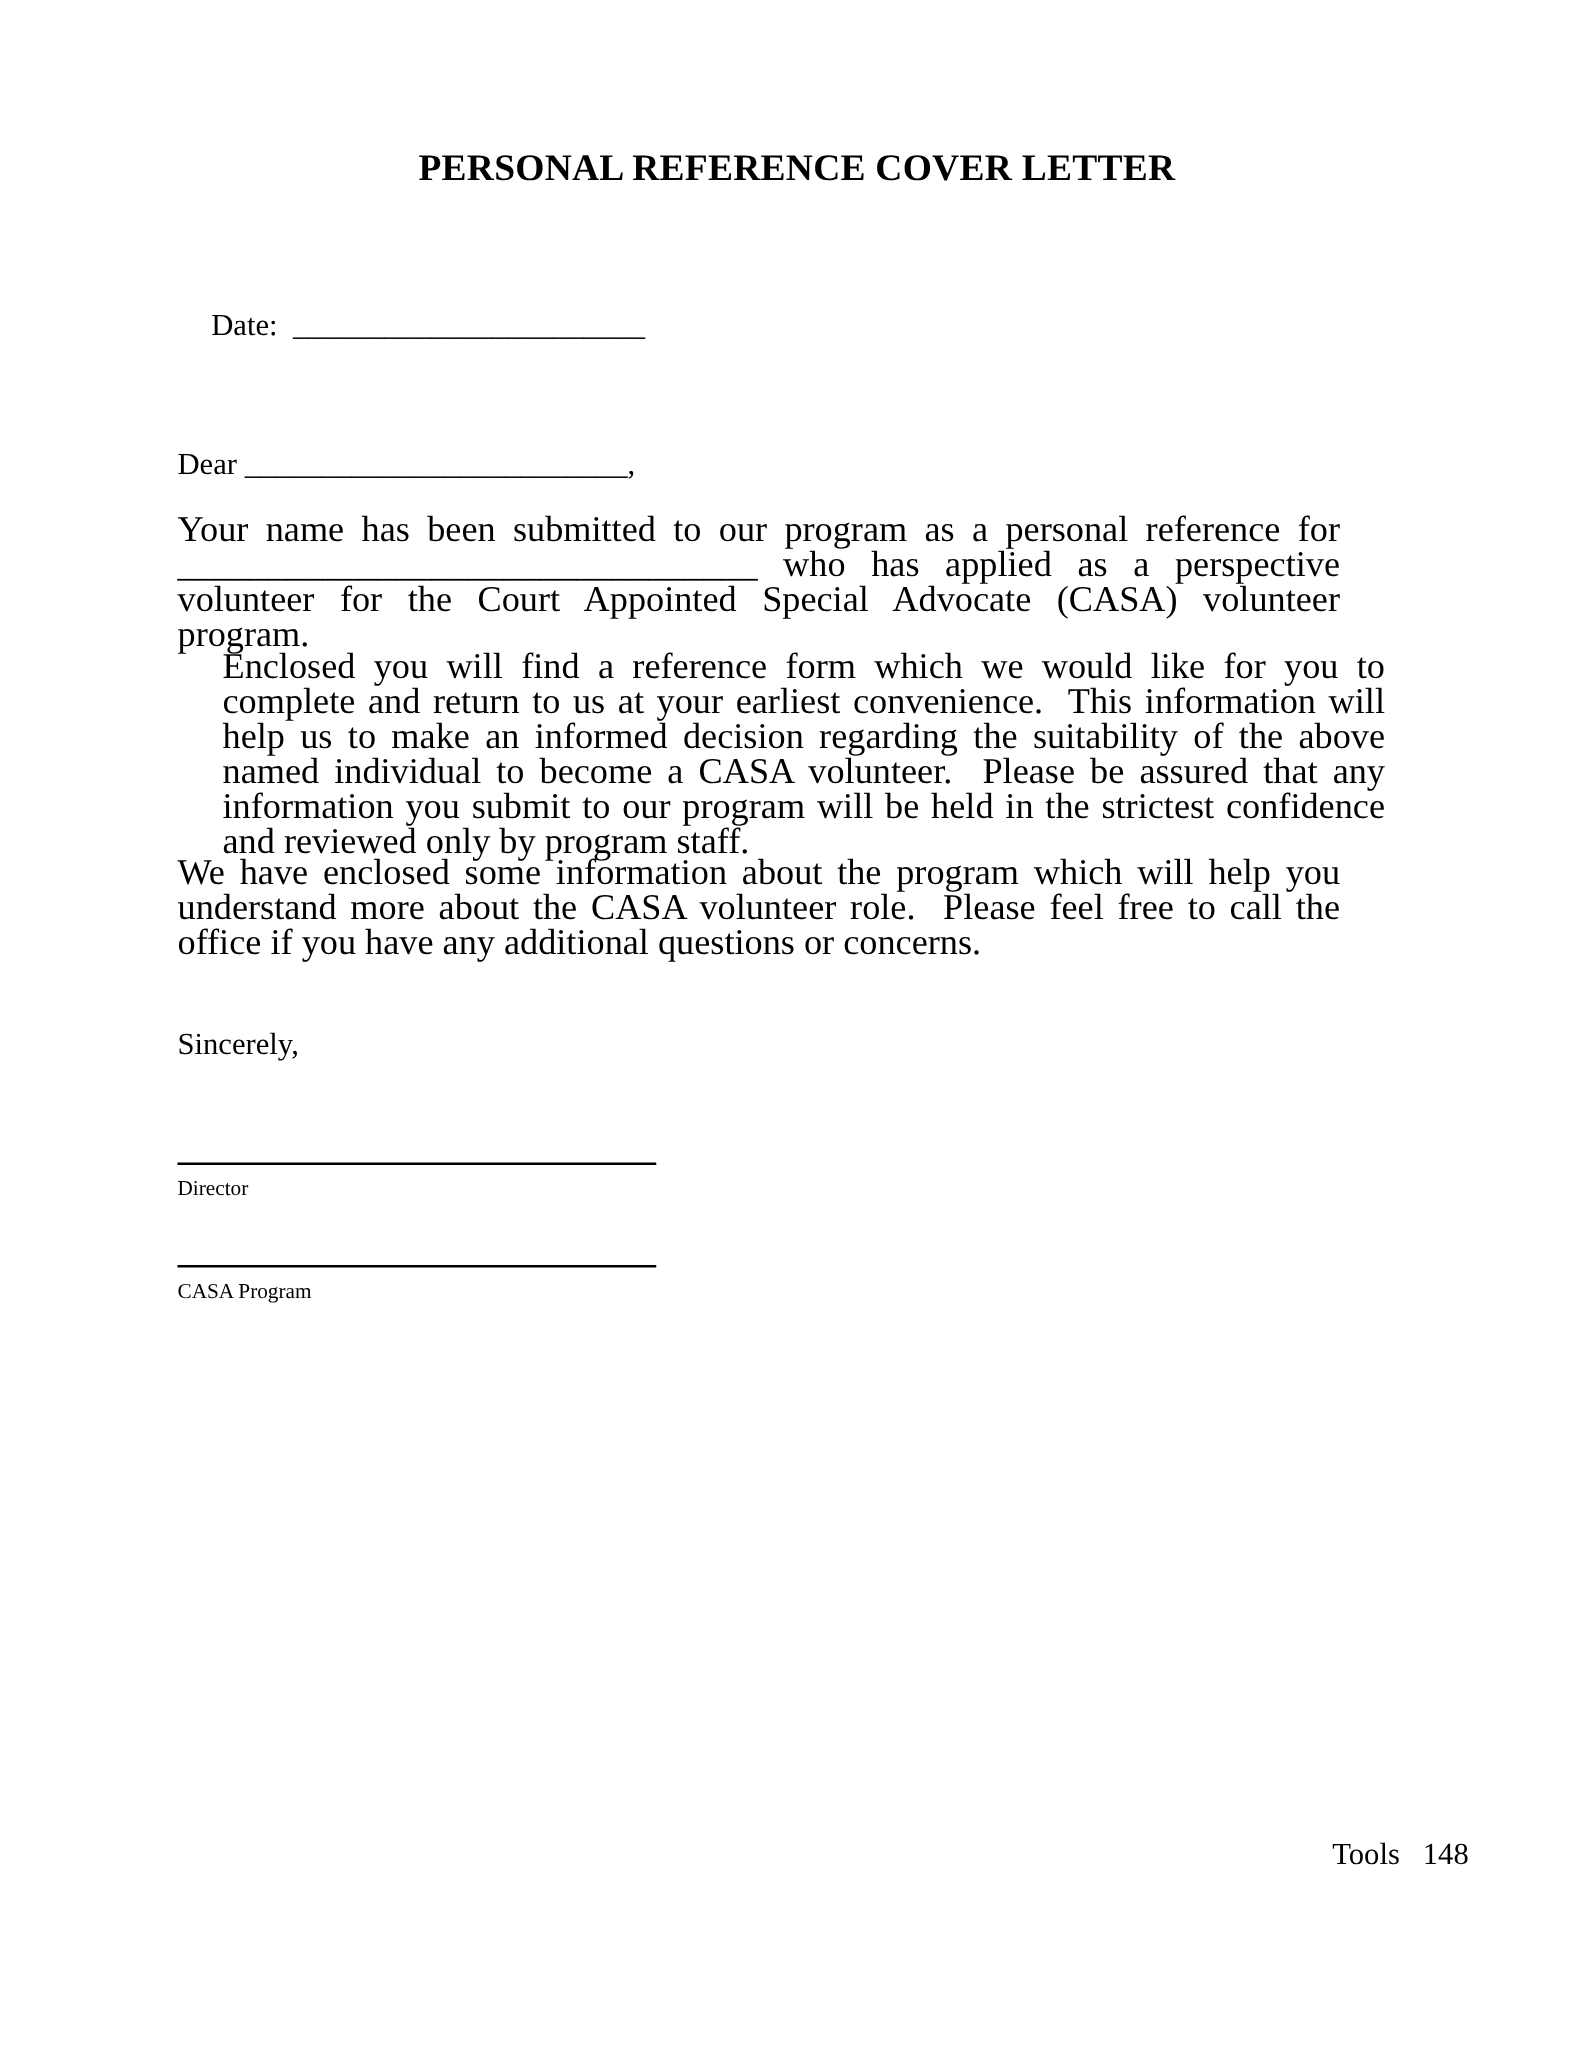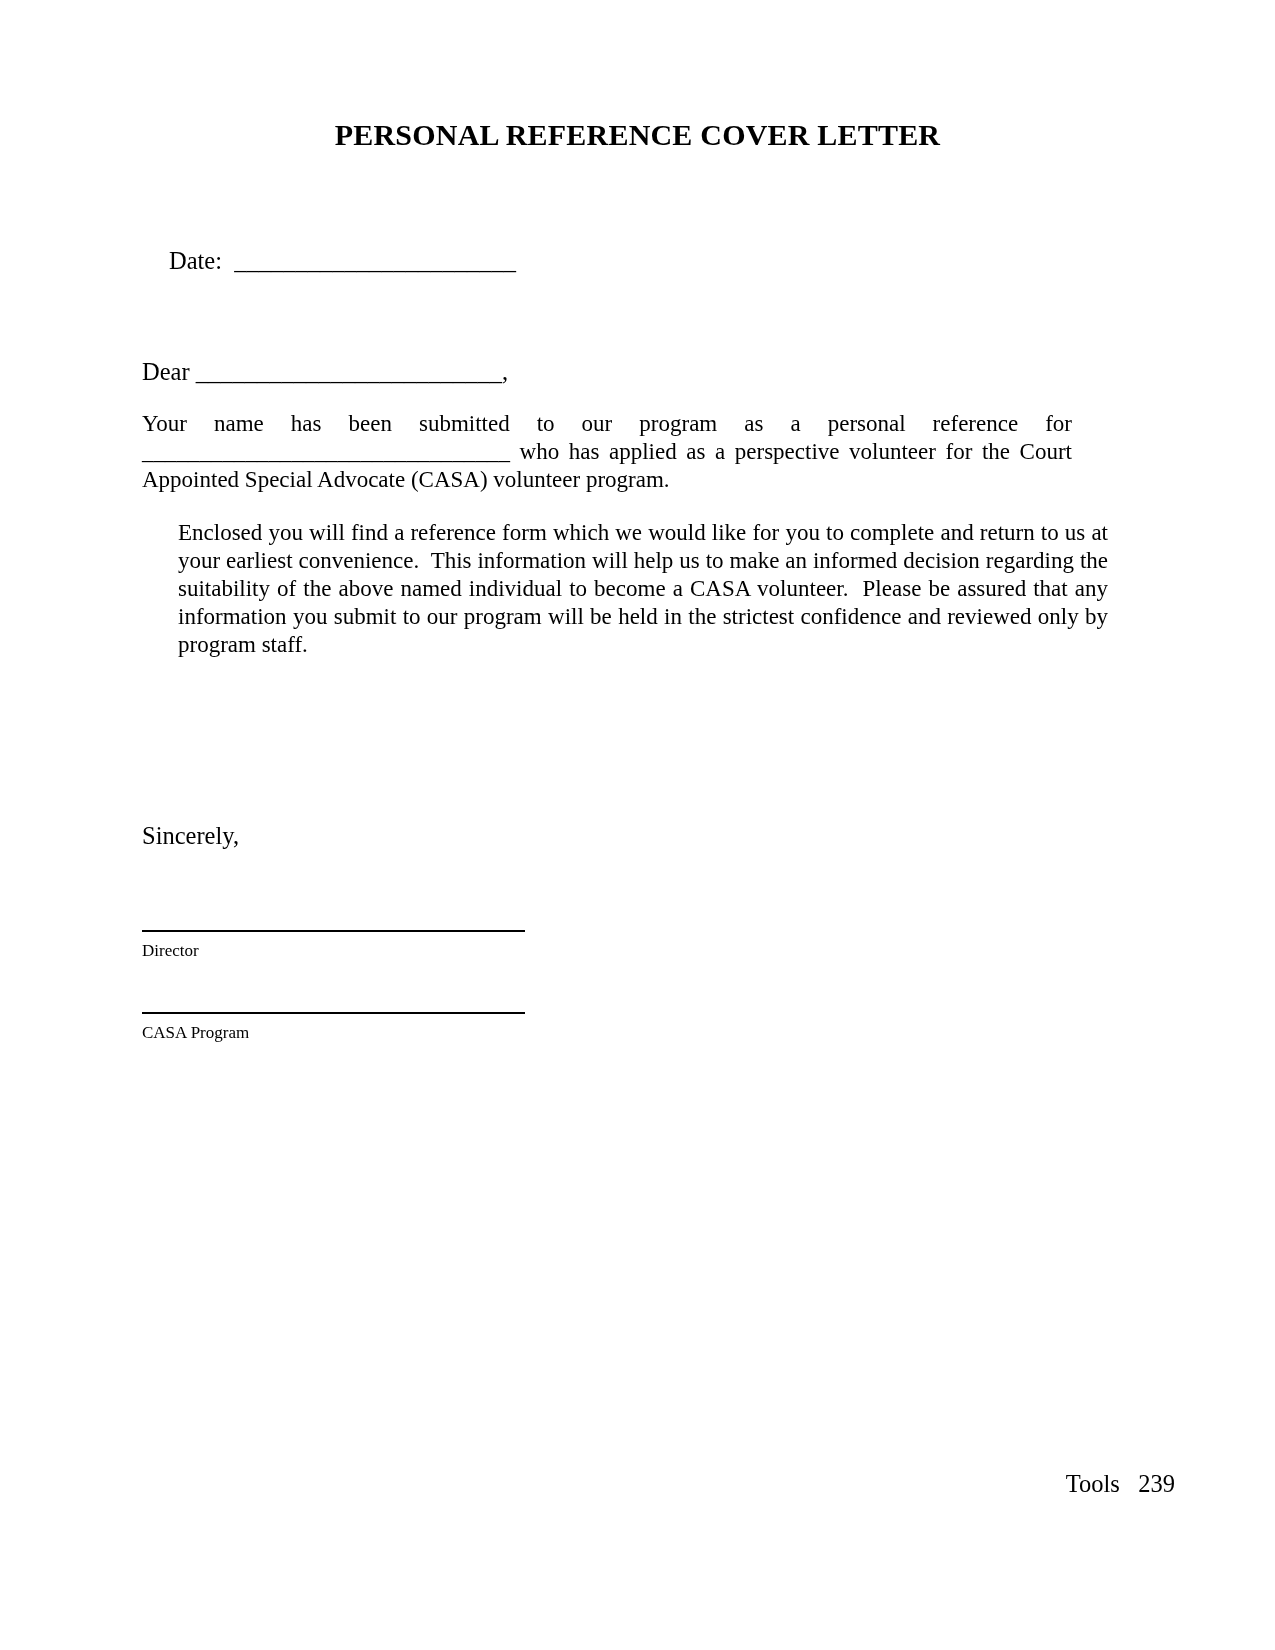--- a/index.html
+++ b/index.html
@@ -39,21 +39,21 @@
     white-space: pre;
   }
   .date-line {
     top: 246px;
     margin-left: 27px;
   }
   .dear-line {
     top: 357px;
   }
   .para {
-    font-size: 23px;
+    font-size: 29px;
     line-height: 28px;
     text-align: justify;
     text-justify: inter-word;
     white-space: pre-wrap;
   }
   .para-1 { top: 410px; }
   .para-2 { top: 519px; margin-left: 36px; }
   .para-3 { top: 684px; }
   .sincerely { top: 821px; }
   .sig-block {
@@ -93,28 +93,29 @@
   <h1 class="doc-title">PERSONAL REFERENCE COVER LETTER</h1>
 
   <div class="body-block line-plain date-line">Date:  _______________________</div>
 
   <div class="body-block line-plain dear-line">Dear _________________________,</div>
 
   <div class="body-block para para-1">Your name has been submitted to our program as a personal reference for ________________________________ who has applied as a perspective volunteer for the Court Appointed Special Advocate (CASA) volunteer program.</div>
 
   <div class="body-block para para-2">Enclosed you will find a reference form which we would like for you to complete and return to us at your earliest convenience.  This information will help us to make an informed decision regarding the suitability of the above named individual to become a CASA volunteer.  Please be assured that any information you submit to our program will be held in the strictest confidence and reviewed only by program staff.</div>
 
+  <div class="body-block para para-3">We have enclosed some information about the program which will help you understand more about the CASA volunteer role.  Please feel free to call the office if you have any additional questions or concerns.</div>
 
   <div class="body-block line-plain sincerely">Sincerely,</div>
 
   <div class="sig-block sig-1">
     <div class="sig-rule"></div>
     <div class="sig-label">Director</div>
   </div>
 
   <div class="sig-block sig-2">
     <div class="sig-rule"></div>
     <div class="sig-label">CASA Program</div>
   </div>
 
-  <div class="footer">Tools   239</div>
+  <div class="footer">Tools   148</div>
 
 </div>
 
 </body></html>

